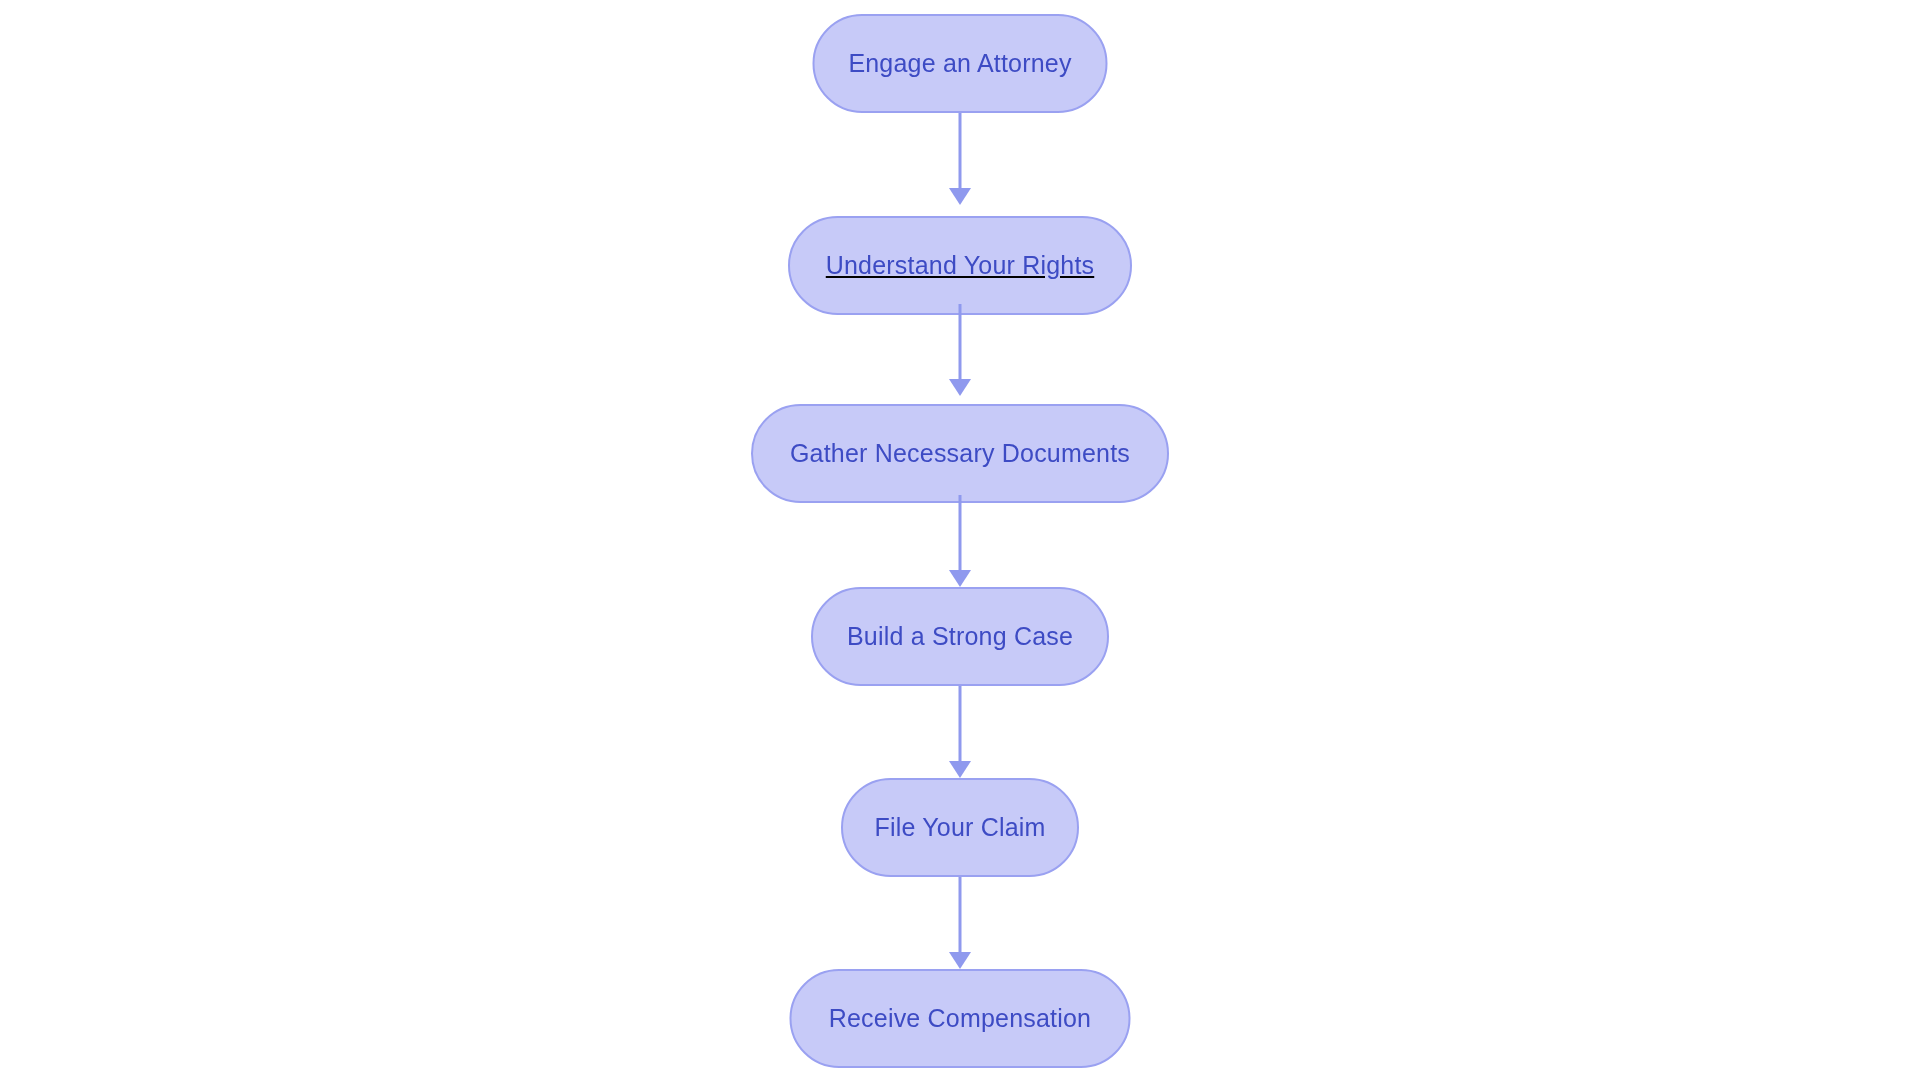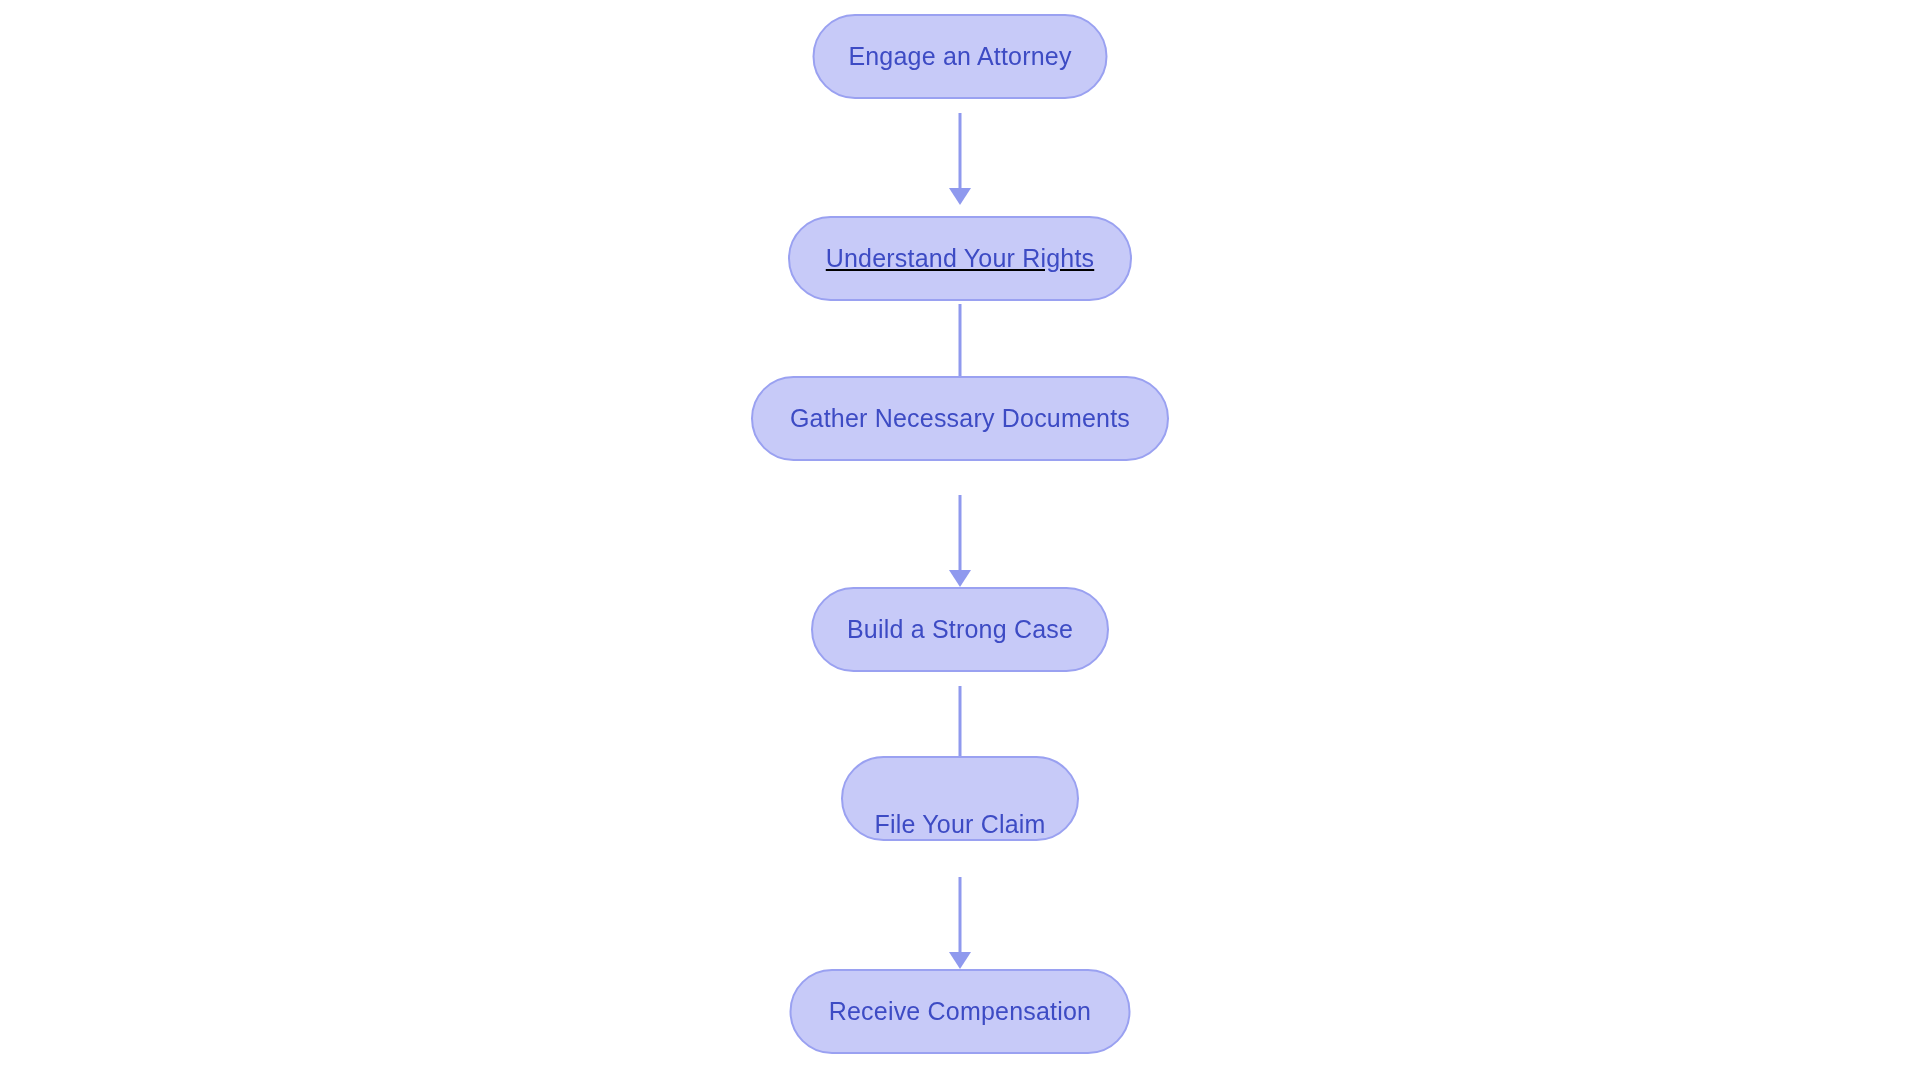--- a/index.html
+++ b/index.html
@@ -17,42 +17,42 @@
     width: 1920px;
     height: 1083px;
     background: #ffffff;
   }
 
   
   .node {
     position: absolute;
     left: 50%;
     transform: translateX(-50%);
-    height: 85px;
+    height: 99px;
     box-sizing: border-box;
     background: #c7caf8;
     border: 2px solid #9aa1f1;
     border-radius: 50px;
     display: flex;
     align-items: center;
     justify-content: center;
   }
   .node span {
     color: #3d4bc4;
     font-size: 25px;
     font-weight: 400;
     letter-spacing: 0.2px;
     white-space: nowrap;
   }
 
   .n1 { top: 14px;  width: 295px; }
   .n2 { top: 216px; width: 344px; text-decoration: underline; }
-  .n3 { top: 376px; width: 418px; }
+  .n3 { top: 404px; width: 418px; }
   .n4 { top: 587px; width: 298px; justify-content: center; }
-  .n5 { top: 756px; width: 238px; align-items: flex-end; }
+  .n5 { top: 778px; width: 238px; }
   .n6 { top: 969px; width: 341px; text-align: center; }
 
   
   .arrow {
     position: absolute;
     left: 50%;
     transform: translateX(-50%);
     width: 22px;
     height: 92px;
   }

